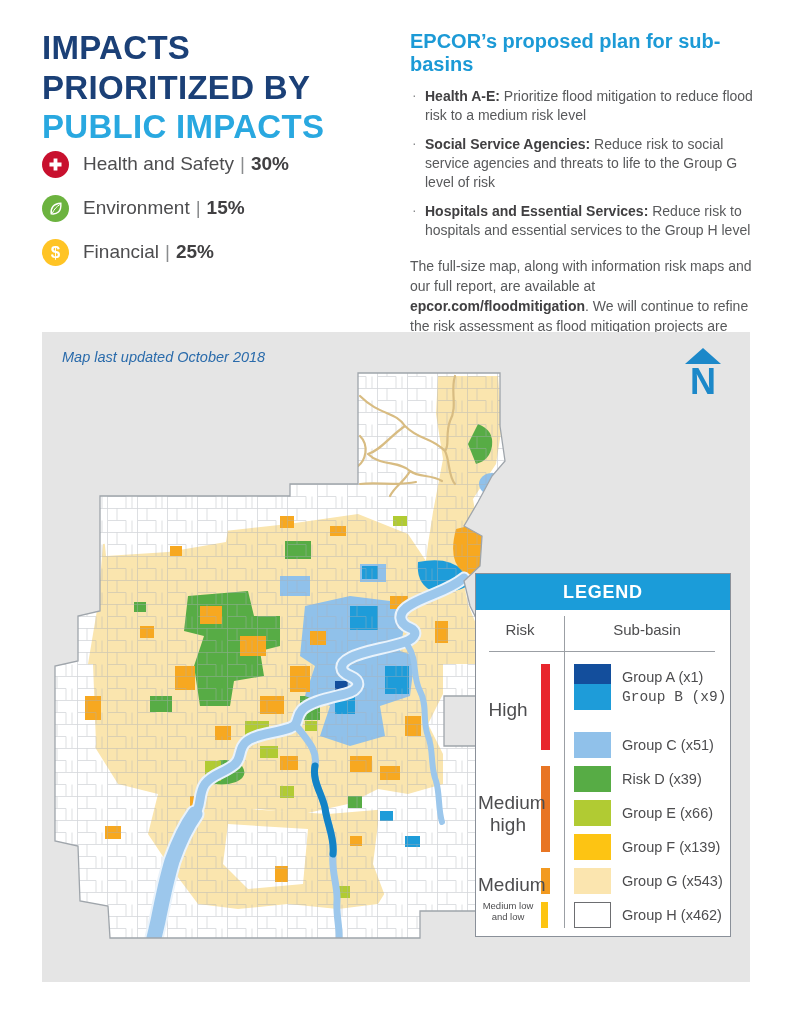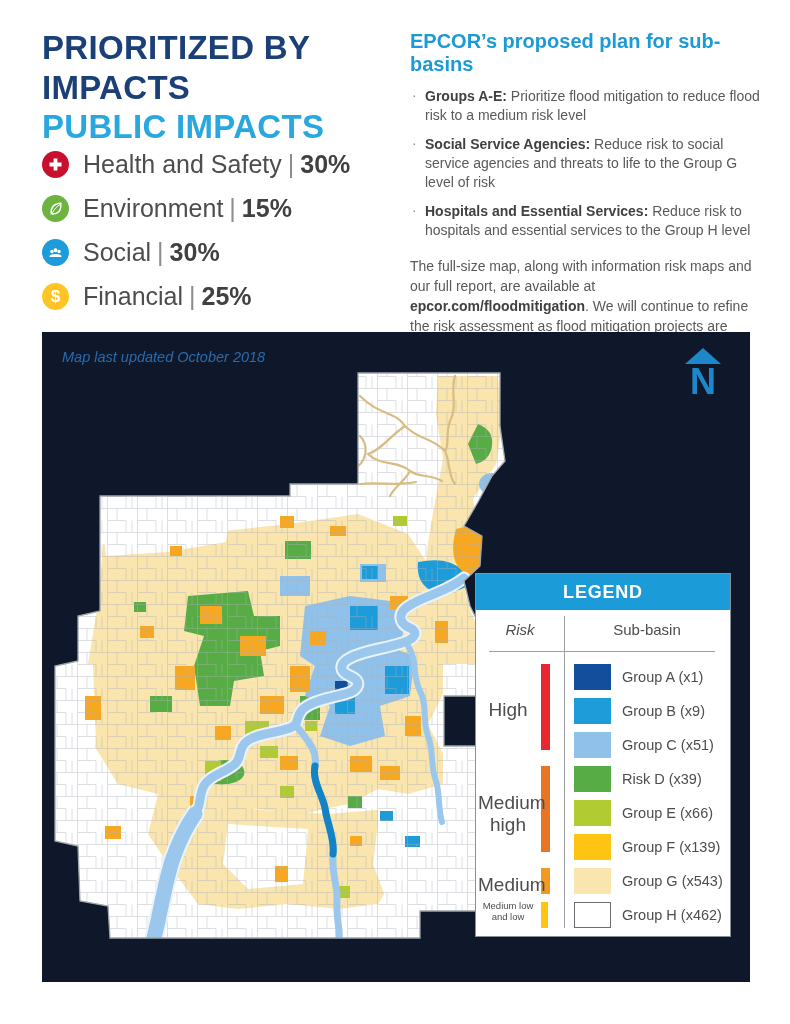--- a/index.html
+++ b/index.html
@@ -11,21 +11,21 @@
   .title-block { position:absolute; left:42px; top:28px; width:340px; }
   .title-line { font-size:33px; font-weight:800; line-height:1.2; letter-spacing:.3px; color:#1B4077; }
   .title-line.light { color:#29A8E0; }
 
   .impact-list { position:absolute; left:42px; top:150px; width:340px; }
   .impact-item { display:flex; align-items:center; gap:14px; margin-bottom:16px; height:28px; }
   .impact-icon { width:27px; height:27px; border-radius:50%; flex:0 0 27px;
                  display:flex; align-items:center; justify-content:center; }
   .impact-icon svg { width:17px; height:17px; display:block; }
   .impact-icon .glyph { color:#fff; font-weight:800; font-size:17px; line-height:1; }
-  .impact-text { font-size:25px; color:#4D4D4F;text-align:right; }
+  .impact-text { font-size:19px; color:#4D4D4F;text-align:right; }
   .impact-text .sep { color:#8A8C8E; padding:0 6px; font-weight:300; }
   .impact-text .pct { font-weight:700; color:#414042; }
 
   
   .right-col { position:absolute; left:410px; top:30px; width:350px; }
   .plan-heading { font-size:20px; font-weight:700; color:#1C9AD6; margin-bottom:11px; }
   .bullet { position:relative; padding-left:15px; font-size:14px; line-height:1.38;
             color:#58595B; margin-bottom:9px; }
   .bullet .dot { position:absolute; left:2px; top:-1px; color:#8A8C8E; }
   .bullet .lead { font-weight:700; color:#414042; }
@@ -40,21 +40,21 @@
   .north .n-letter { font-size:36px; font-weight:800; color:#1C88C9; line-height:.95; margin-top:1px; }
   .city-map { position:absolute; left:6px; top:32px; width:472px; height:608px; }
 
   
   .legend { position:absolute; left:433px; top:241px; width:256px; height:364px;
             background:#fff; border:1px solid #8A9099; }
   .legend-header { position:absolute; left:0; top:0; right:0; height:36px;
                    display:flex; align-items:center; justify-content:center;
                    color:#fff; font-weight:700; font-size:18px; letter-spacing:.8px; }
   .legend-col-h { position:absolute; top:47px; font-size:15px; color:#4D4D4F; text-align:center; }
-  .legend-col-h.risk { left:0; width:88px;font-style:italic; }
+  .legend-col-h.risk { left:0; width:88px; }
   .legend-col-h.sub { left:89px; width:164px; }
   .legend-vline { position:absolute; left:88px; top:42px; width:1px; height:312px; background:#9B9FA4; }
   .legend-hline { position:absolute; left:13px; right:15px; top:77px; height:1px; background:#9B9FA4; }
 
   .legend-row { position:absolute; left:0; width:100%; height:34px; }
   .swatch { position:absolute; left:98px; top:4px; width:37px; height:26px; }
   .swatch.h-border { border:1px solid #6D6E71; }
   .legend-row .g-label { position:absolute; left:146px; top:0; line-height:34px;
                          font-size:14.5px; color:#4D4D4F; white-space:nowrap; }
 
@@ -62,22 +62,22 @@
   .risk-label { position:absolute; left:2px; width:60px; text-align:center;
                 font-size:19px; color:#4D4D4F; line-height:1.15; }
   .risk-label.tiny { font-size:9.5px; }
 </style>
 </head>
 <body>
 
 <div class="page">
 
   <div class="title-block">
+    <div class="title-line">IMPACTS</div>
     <div class="title-line">PRIORITIZED BY</div>
-    <div class="title-line">IMPACTS</div>
     <div class="title-line light">PUBLIC IMPACTS</div>
   </div>
 
   <div class="impact-list">
 
     <div class="impact-item">
       <span class="impact-icon" style="background-color: rgb(200, 16, 46);">
         <svg viewBox="0 0 24 24">
             <path d="M9.3 3.5h5.4v5.8h5.8v5.4h-5.8v5.8H9.3v-5.8H3.5V9.3h5.8z" fill="#fff"></path>
           </svg>
@@ -88,59 +88,48 @@
     <div class="impact-item">
       <span class="impact-icon" style="background-color: rgb(108, 179, 63);">
         <svg viewBox="0 0 24 24">
             <path d="M19.5 4.5C9 5 4.8 11.5 6 19.5c8 1.2 14.5-3 13.5-15z" fill="none" stroke="#fff" stroke-width="2"></path>
             <path d="M7.5 18.5C10 13 14 9 18 6.5" stroke="#fff" stroke-width="1.4" fill="none"></path>
           </svg>
       </span>
       <span class="impact-text"><span>Environment</span><span class="sep">|</span><span class="pct">15%</span></span>
     </div>
 
-    <div class="impact-item">
-      <span class="impact-icon" style="background-color: rgb(30, 156, 217);">
-        <svg viewBox="0 0 24 24" fill="#fff">
-            <circle cx="7" cy="10.5" r="2.4"></circle>
-            <circle cx="17" cy="10.5" r="2.4"></circle>
-            <circle cx="12" cy="8.8" r="2.7"></circle>
-            <path d="M3.5 17.5c0-2.3 3.8-3.5 8.5-3.5s8.5 1.2 8.5 3.5v1h-17z"></path>
-          </svg>
-      </span>
-      <span class="impact-text"><span>Social</span><span class="sep">|</span><span class="pct">30%</span></span>
-    </div>
 
     <div class="impact-item">
       <span class="impact-icon" style="background-color: rgb(255, 196, 37);">
         <span class="glyph">$</span>
       </span>
       <span class="impact-text"><span>Financial</span><span class="sep">|</span><span class="pct">25%</span></span>
     </div>
   </div>
 
   <div class="right-col">
     <div class="plan-heading">EPCOR’s proposed plan for sub-basins</div>
 
     <div class="bullet">
-      <span class="dot">·</span><span class="lead">Groups A-E:</span><span> Prioritize flood mitigation to reduce flood risk to a medium risk level</span>
+      <span class="dot">·</span><span class="lead">Health A-E:</span><span> Prioritize flood mitigation to reduce flood risk to a medium risk level</span>
     </div>
     <div class="bullet">
       <span class="dot">·</span><span class="lead">Social Service Agencies:</span><span> Reduce risk to social service agencies and threats to life to the Group G level of risk</span>
     </div>
     <div class="bullet">
       <span class="dot">·</span><span class="lead">Hospitals and Essential Services:</span><span> Reduce risk to hospitals and essential services to the Group H level</span>
     </div>
 
     <div class="plan-para">
       <span>The full-size map, along with information risk maps and our full report, are available at </span><span class="link">epcor.com/floodmitigation</span><span>. We will continue to refine the risk assessment as flood mitigation projects are constructed and we will share updated information on our website.</span>
     </div>
   </div>
 
-  <div class="map-panel" style="background-color: #0f172a;">
+  <div class="map-panel" style="background-color: #e5e5e5;">
     <div class="map-note">Map last updated October 2018</div>
 
     <div class="north">
       <svg width="36" height="16" viewBox="0 0 36 16">
           <polygon points="18,0 36,16 0,16" fill="#1C88C9"></polygon>
         </svg>
       <div class="n-letter">N</div>
     </div>
 
     <svg class="city-map" viewBox="0 0 472 608" preserveAspectRatio="none">
@@ -273,21 +262,21 @@
 
       <div class="risk-label" style="top:125px;">High</div>
       <div class="risk-label" style="top:218px;">Medium high</div>
       <div class="risk-label" style="top:300px;">Medium</div>
       <div class="risk-label tiny" style="top:327px;">Medium low and low</div>
 
       <div class="legend-row" style="top:86px;">
           <span class="swatch" style="background-color: rgb(19, 78, 156);"></span>
           <span class="g-label">Group A (x1)</span>
         </div>
-      <div class="legend-row" style="top:120px;">
+      <div class="legend-row" style="top:106px;font-family:Liberation Mono, monospace;">
           <span class="swatch" style="background-color: rgb(30, 156, 217);"></span>
           <span class="g-label">Group B (x9)</span>
         </div>
       <div class="legend-row" style="top:154px;">
           <span class="swatch" style="background-color: rgb(144, 193, 234);"></span>
           <span class="g-label">Group C (x51)</span>
         </div>
       <div class="legend-row" style="top:188px;">
           <span class="swatch" style="background-color: rgb(87, 172, 69);"></span>
           <span class="g-label">Risk D (x39)</span>

